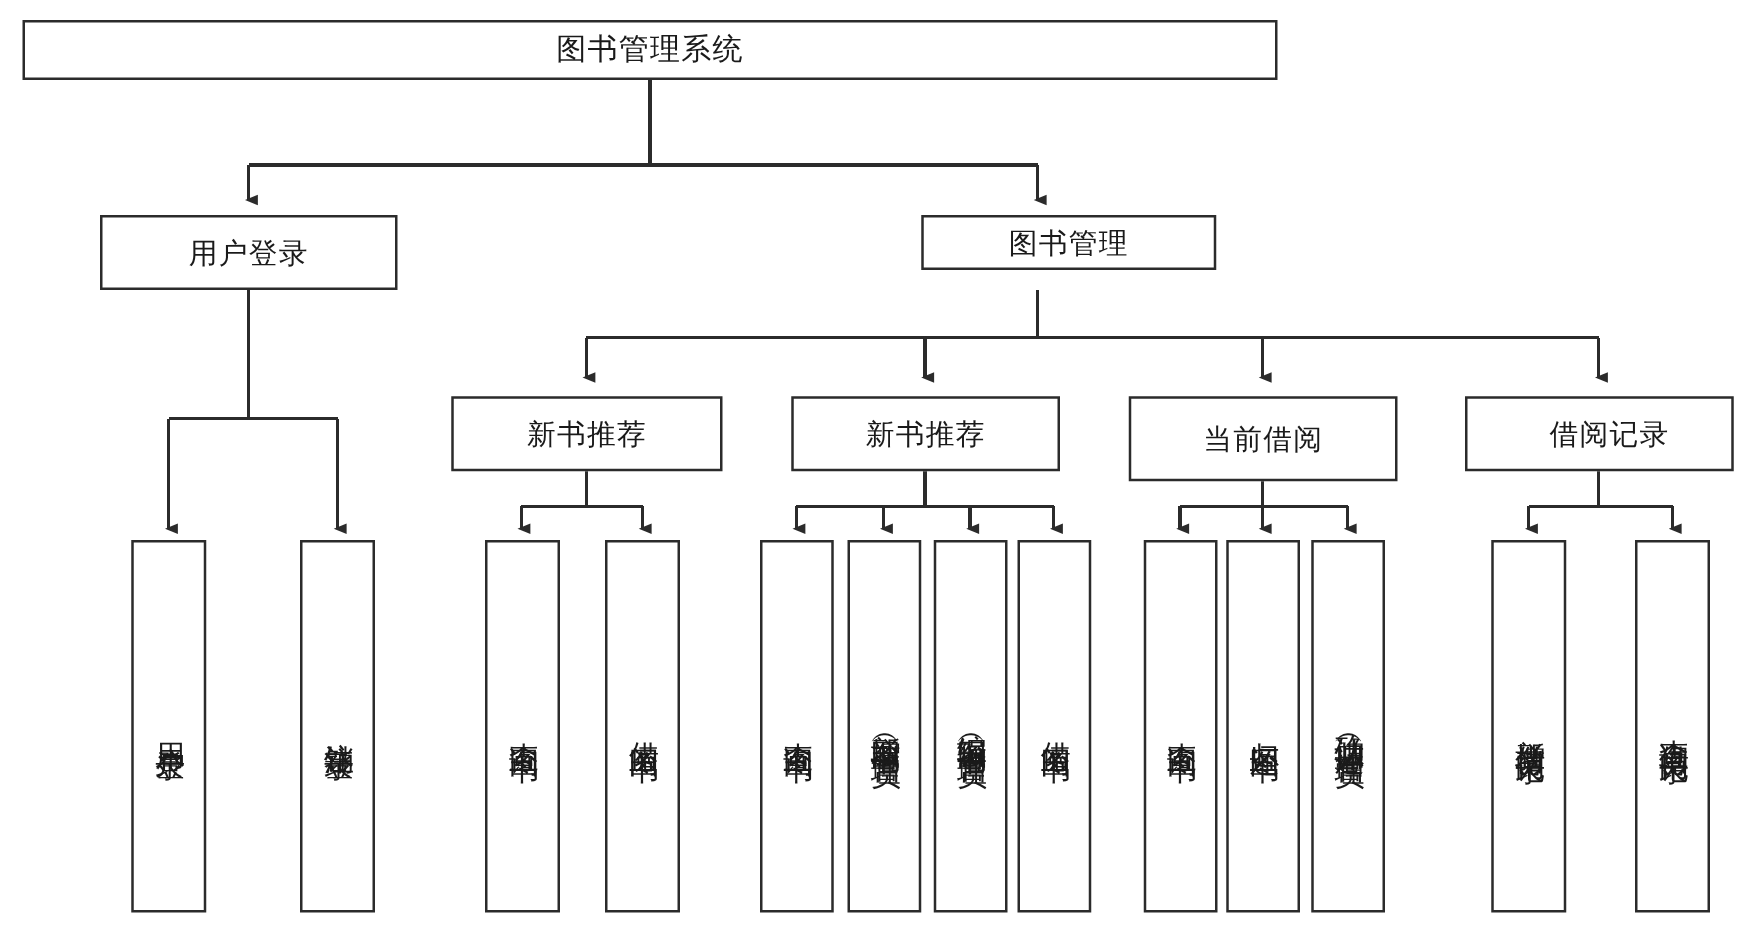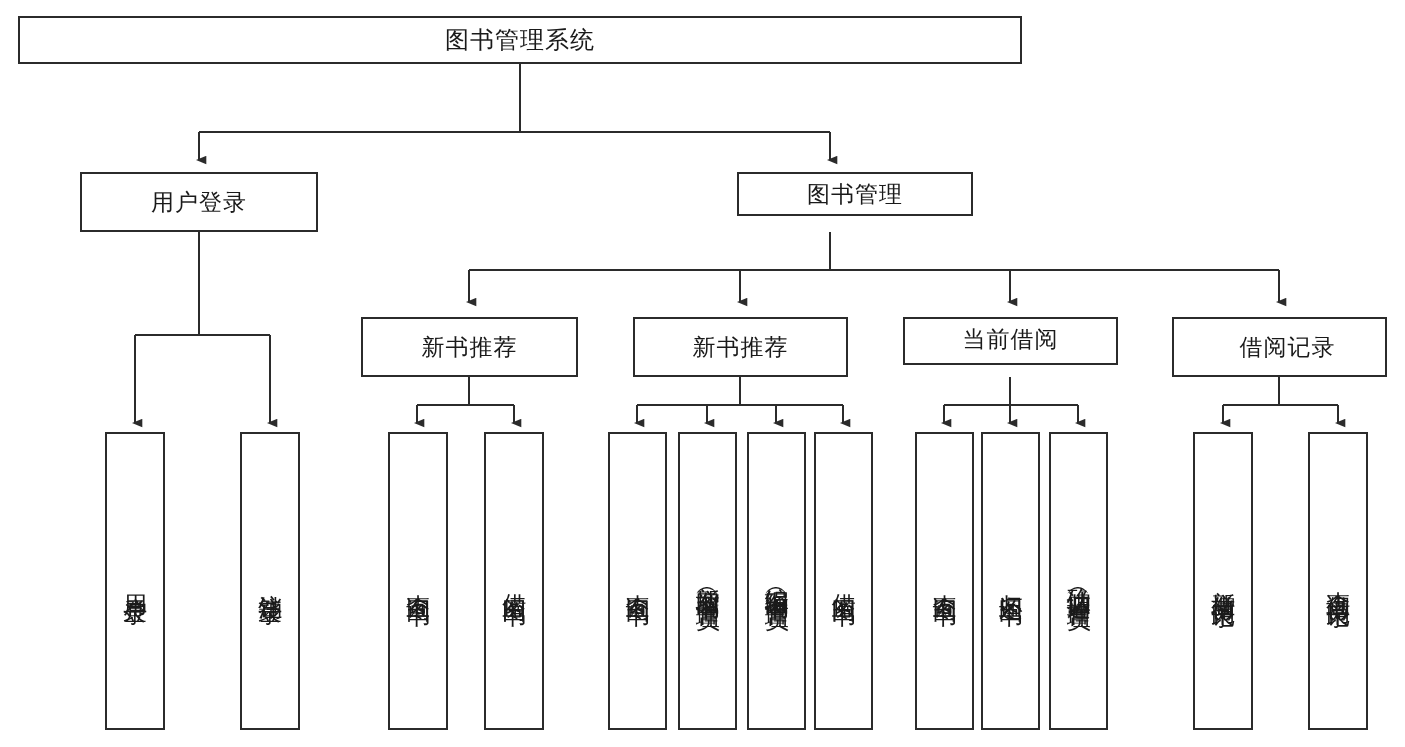--- a/index.html
+++ b/index.html
@@ -130,21 +130,21 @@
   <div class="node horiz" style="left:712px; top:172px; width:236px; height:44px;margin-left:25px;">
     <span>图书管理</span>
   </div>
 
   <div class="node horiz" style="left:361px; top:317px; width:217px; height:60px;">
     <span>新书推荐</span>
   </div>
   <div class="node horiz" style="left:633px; top:317px; width:215px; height:60px;">
     <span>新书推荐</span>
   </div>
-  <div class="node horiz" style="left:903px; top:317px; width:215px; height:48px;font-family:Liberation Mono, monospace;">
+  <div class="node horiz" style="left:903px; top:317px; width:215px; height:68px;">
     <span>当前借阅</span>
   </div>
   <div class="node horiz" style="left:1172px; top:317px; width:215px; height:60px;padding-left:16px;">
     <span>借阅记录</span>
   </div>
 
   <div class="node vert" style="left:105px; top:432px; width:60px; height:298px;">
     <span class="vlabel">用户登录</span>
   </div>
   <div class="node vert" style="left:240px; top:432px; width:60px; height:298px;">

